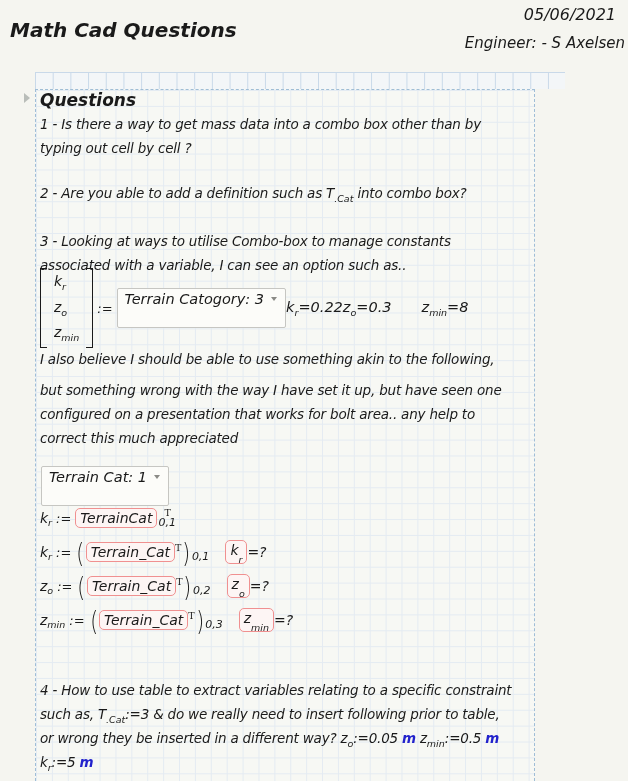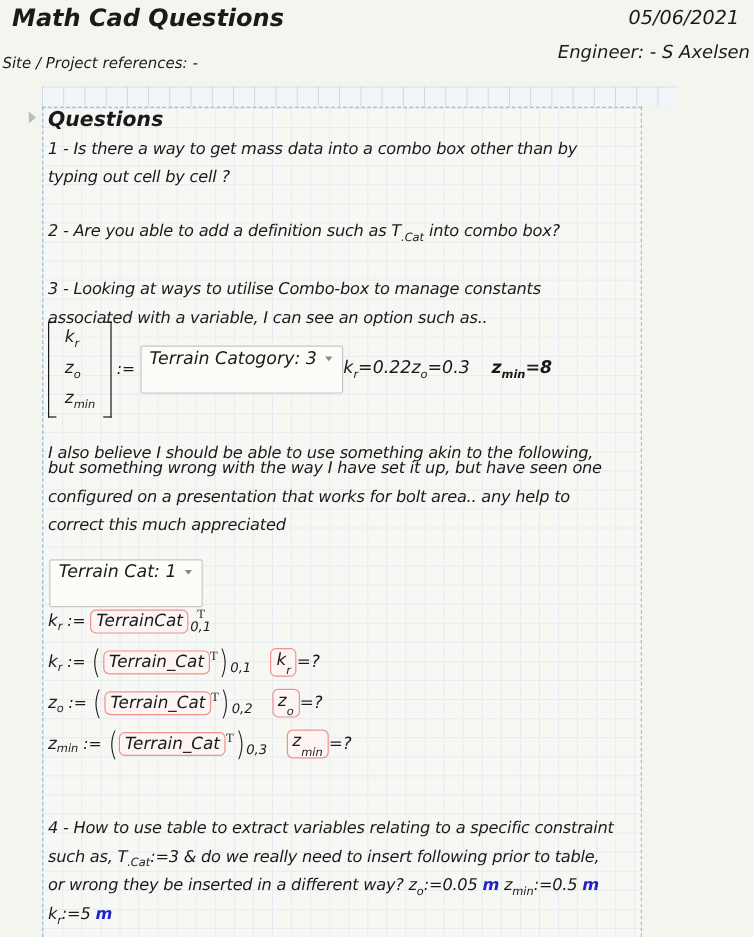--- a/index.html
+++ b/index.html
@@ -8,21 +8,21 @@
     position:relative; width:628px; height:781px; overflow:hidden;
     background:#f5f5f0;
     font-family:"DejaVu Sans", sans-serif;
     font-style:italic;
     color:#1a1a1a;
   }
   .abs { position:absolute; white-space:nowrap; }
   .tline { font-size:13.5px; letter-spacing:-0.2px; }
 
   
-  .title { left:10px; top:3px; font-size:20px; font-weight:bold; letter-spacing:0; }
+  .title { left:10px; top:18px; font-size:20px; font-weight:bold; letter-spacing:0; }
   .date  { top:5px; right:12px; font-size:16px; }
   .engineer { top:34px; right:3px; font-size:15px; }
   .site  { left:2px; top:45px; font-size:12.5px; }
 
   
   .grid-band {
     left:35px; top:72px; width:530px; height:17px;
     background-image:
       linear-gradient(to right, #c9d9e9 1px, transparent 1px),
       linear-gradient(to bottom, #c9d9e9 1px, transparent 1px);
@@ -100,21 +100,20 @@
   .unit { color:#2222cc; font-weight:bold; }
 </style>
 </head>
 <body>
 
 <div id="page">
 
   <div class="abs title">Math Cad Questions</div>
   <div class="abs date">05/06/2021</div>
   <div class="abs engineer">Engineer: - S Axelsen</div>
-  <div class="abs site">Site / Project references: -</div>
 
   <div class="abs grid-band"></div>
   <div class="abs area-toggle"></div>
 
   <div class="abs area">
 
     <div class="abs heading">Questions</div>
 
     <div class="abs tline" style="left:4px; top:26px;">1 - Is there a way to get mass data into a combo box other than by</div>
     <div class="abs tline" style="left:4px; top:50px;">typing out cell by cell ?</div>
@@ -132,24 +131,24 @@
         <span><span>z</span><sub>min</sub></span>
       </span>
       <span class="rbrack"></span>
       <span class="assign">:=</span>
       <span class="combo">
         <span>Terrain Catogory: 3</span>
         <span class="chev"></span>
       </span>
       <span class="result"><span>k</span><sub>r</sub><span>=0.22</span></span>
       <span class="result"><span>z</span><sub>o</sub><span>=0.3</span></span>
-      <span class="result" style="margin-left:18px;font-weight:bold;"><span>z</span><sub>min</sub><span>=8</span></span>
-    </div>
-
-    <div class="abs tline" style="left:4px; top:280px;">I also believe I should be able to use something akin to the following,</div>
+      <span class="result" style="margin-left:30px;"><span>z</span><sub>min</sub><span>=8</span></span>
+    </div>
+
+    <div class="abs tline" style="left:4px; top:261px;">I also believe I should be able to use something akin to the following,</div>
     <div class="abs tline" style="left:4px; top:292px;">but something wrong with the way I have set it up, but have seen one</div>
     <div class="abs tline" style="left:4px; top:316px;">configured on a presentation that works for bolt area.. any help to</div>
     <div class="abs tline" style="left:4px; top:340px;">correct this much appreciated</div>
 
     <div class="abs" style="left:5px; top:376px;">
       <span class="combo">
         <span>Terrain Cat: 1</span>
         <span class="chev"></span>
       </span>
     </div>

